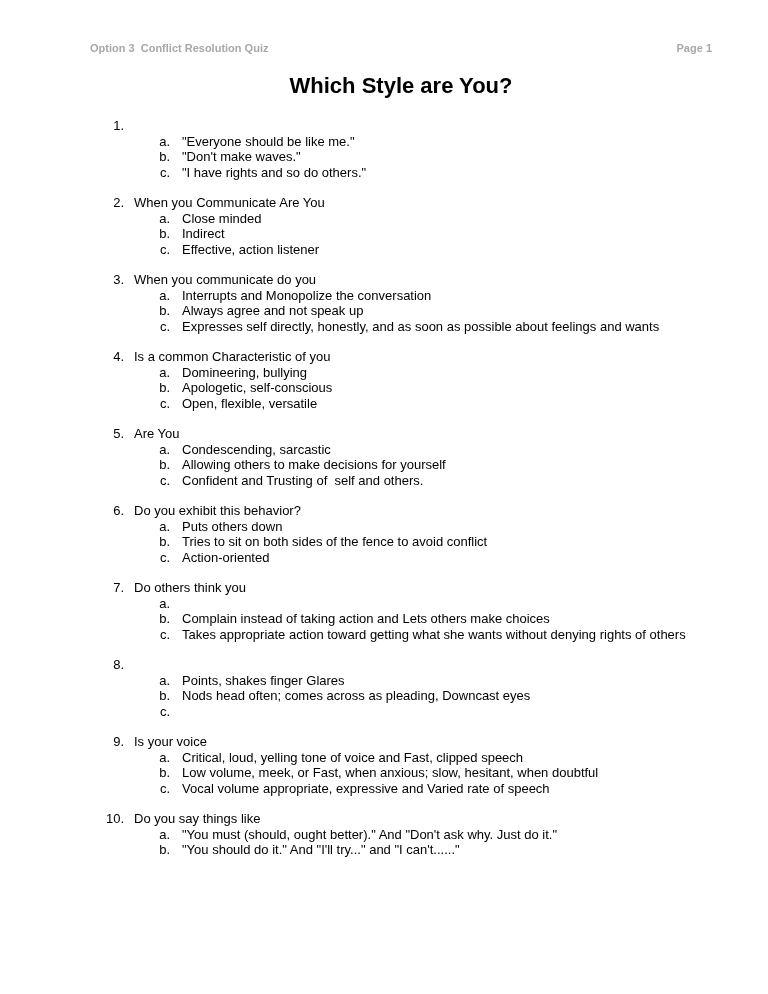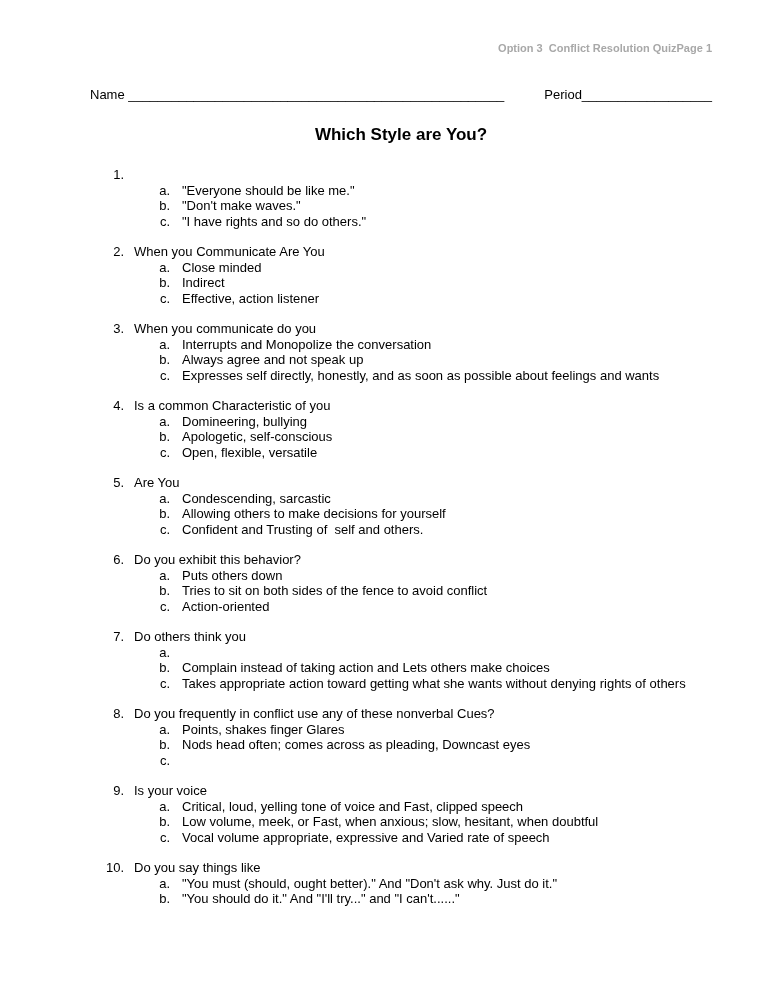--- a/index.html
+++ b/index.html
@@ -6,37 +6,37 @@
   html, body { background:#ffffff; }
   .page {
     width:768px; height:994px;
     background:#ffffff;
     font-family:"Liberation Sans", sans-serif;
     color:#000000;
     overflow:hidden;
     position:relative;
   }
   .header {
-    display:flex; justify-content:flex-end;
+    display:flex; justify-content:space-between;
     padding:42px 56px 0 90px;
     font-size:11px; font-weight:bold; color:#a8a8a8;
     white-space:pre;
   }
   .name-row {
     display:flex; justify-content:space-between;
     padding:0 56px 0 90px;
     margin-top:33px;
     font-size:13px; line-height:16px;
     white-space:pre;
   }
   .title {
     margin-top:20px;
     padding:0 56px 0 90px;
     text-align:center;
-    font-size:17px; font-weight:bold; line-height:24px;
+    font-size:22px; font-weight:bold; line-height:24px;
   }
   .questions {
     margin-top:20px;
     padding-left:90px;
     font-size:13px;
   }
   .question { margin-bottom:15px; }
   .q-head, .option { display:flex; line-height:15.5px; }
   .q-num  { flex:none; width:34px; text-align:right; margin-right:10px; }
   .opt-letter { flex:none; width:80px; text-align:right; margin-right:12px; }
@@ -45,24 +45,20 @@
 </head>
 <body>
 
 <div class="page">
 
   <div class="header">
     <span>Option 3  Conflict Resolution Quiz</span>
     <span>Page 1</span>
   </div>
 
-  <div class="name-row">
-    <span><span>Name </span><span>____________________________________________________</span></span>
-    <span><span>Period</span><span>__________________</span></span>
-  </div>
 
   <div class="title">
     <div>Which Style are You?</div>
   </div>
 
   <div class="questions" id="questions">
       <div class="question">
         <div class="q-head">
           <span class="q-num">1.</span>
         </div>
@@ -182,21 +178,20 @@
           <span class="opt-text">Complain instead of taking action and Lets others make choices</span>
         </div>
         <div class="option">
           <span class="opt-letter">c.</span>
           <span class="opt-text">Takes appropriate action toward getting what she wants without denying rights of others</span>
         </div>
       </div>
       <div class="question">
         <div class="q-head">
           <span class="q-num">8.</span>
-          <span class="q-text">Do you frequently in conflict use any of these nonverbal Cues?</span>
         </div>
         <div class="option">
           <span class="opt-letter">a.</span>
           <span class="opt-text">Points, shakes finger Glares</span>
         </div>
         <div class="option">
           <span class="opt-letter">b.</span>
           <span class="opt-text">Nods head often; comes across as pleading, Downcast eyes</span>
         </div>
         <div class="option">

